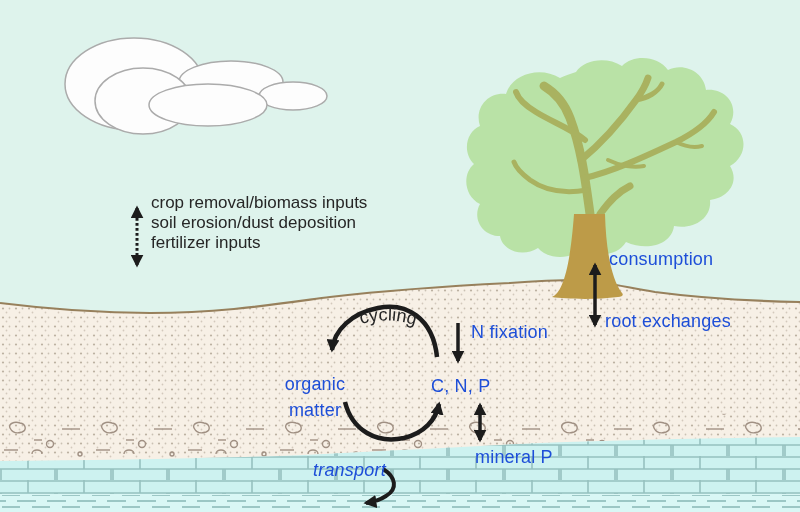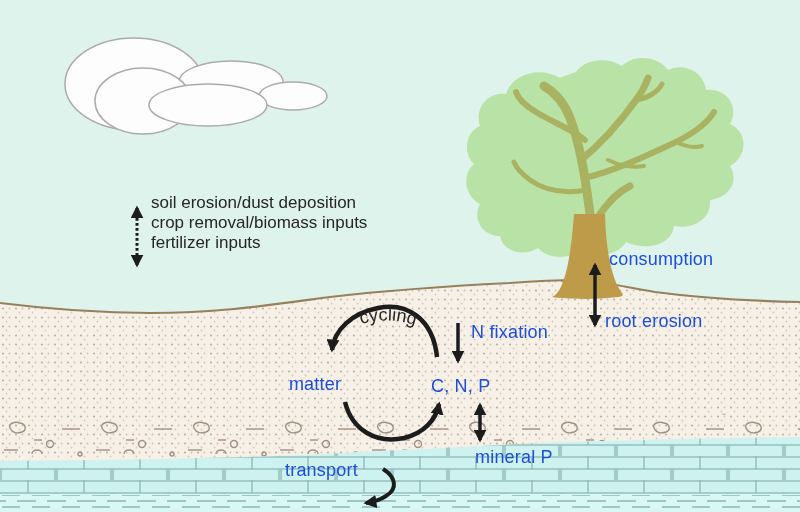--- a/index.html
+++ b/index.html
@@ -119,33 +119,34 @@
     <path stroke-width="4" d="M383,469 C396,477 398,489 386,496 C380,500 373,502 366,503" marker-end="url(#ah)"></path>
   </g>
 
   <path id="cyclabelpath" fill="none" d="M338,334 Q388,306 438,336"></path>
   <text font-family="Liberation Sans, sans-serif" font-size="18" fill="#262626">
     <textPath href="#cyclabelpath" startOffset="50%" text-anchor="middle">cycling</textPath>
   </text>
 </svg>
 
   <div class="flux">
+    <div>crop removal/biomass inputs</div>
     <div>soil erosion/dust deposition</div>
-    <div>crop removal/biomass inputs</div>
     <div>fertilizer inputs</div>
   </div>
 
   <div class="label" style="left:471px;top:322px;">N fixation</div>
 
   <div class="label center" style="left:250px;top:371px;width:130px;line-height:26px;">
+    <div>organic</div>
     <div>matter</div>
   </div>
 
   <div class="label" style="left:431px;top:376px;">C, N, P</div>
 
   <div class="label" style="left:467px;top:447px;margin-left:8px;">mineral P</div>
 
-  <div class="label" style="left:285px;top:460px;">transport</div>
+  <div class="label" style="left:313px;top:460px;font-style:italic;">transport</div>
 
   <div class="label" style="left:609px;top:249px;">consumption</div>
 
-  <div class="label" style="left:605px;top:311px;">root erosion</div>
+  <div class="label" style="left:605px;top:311px;">root exchanges</div>
 </div>
 
 </body></html>

